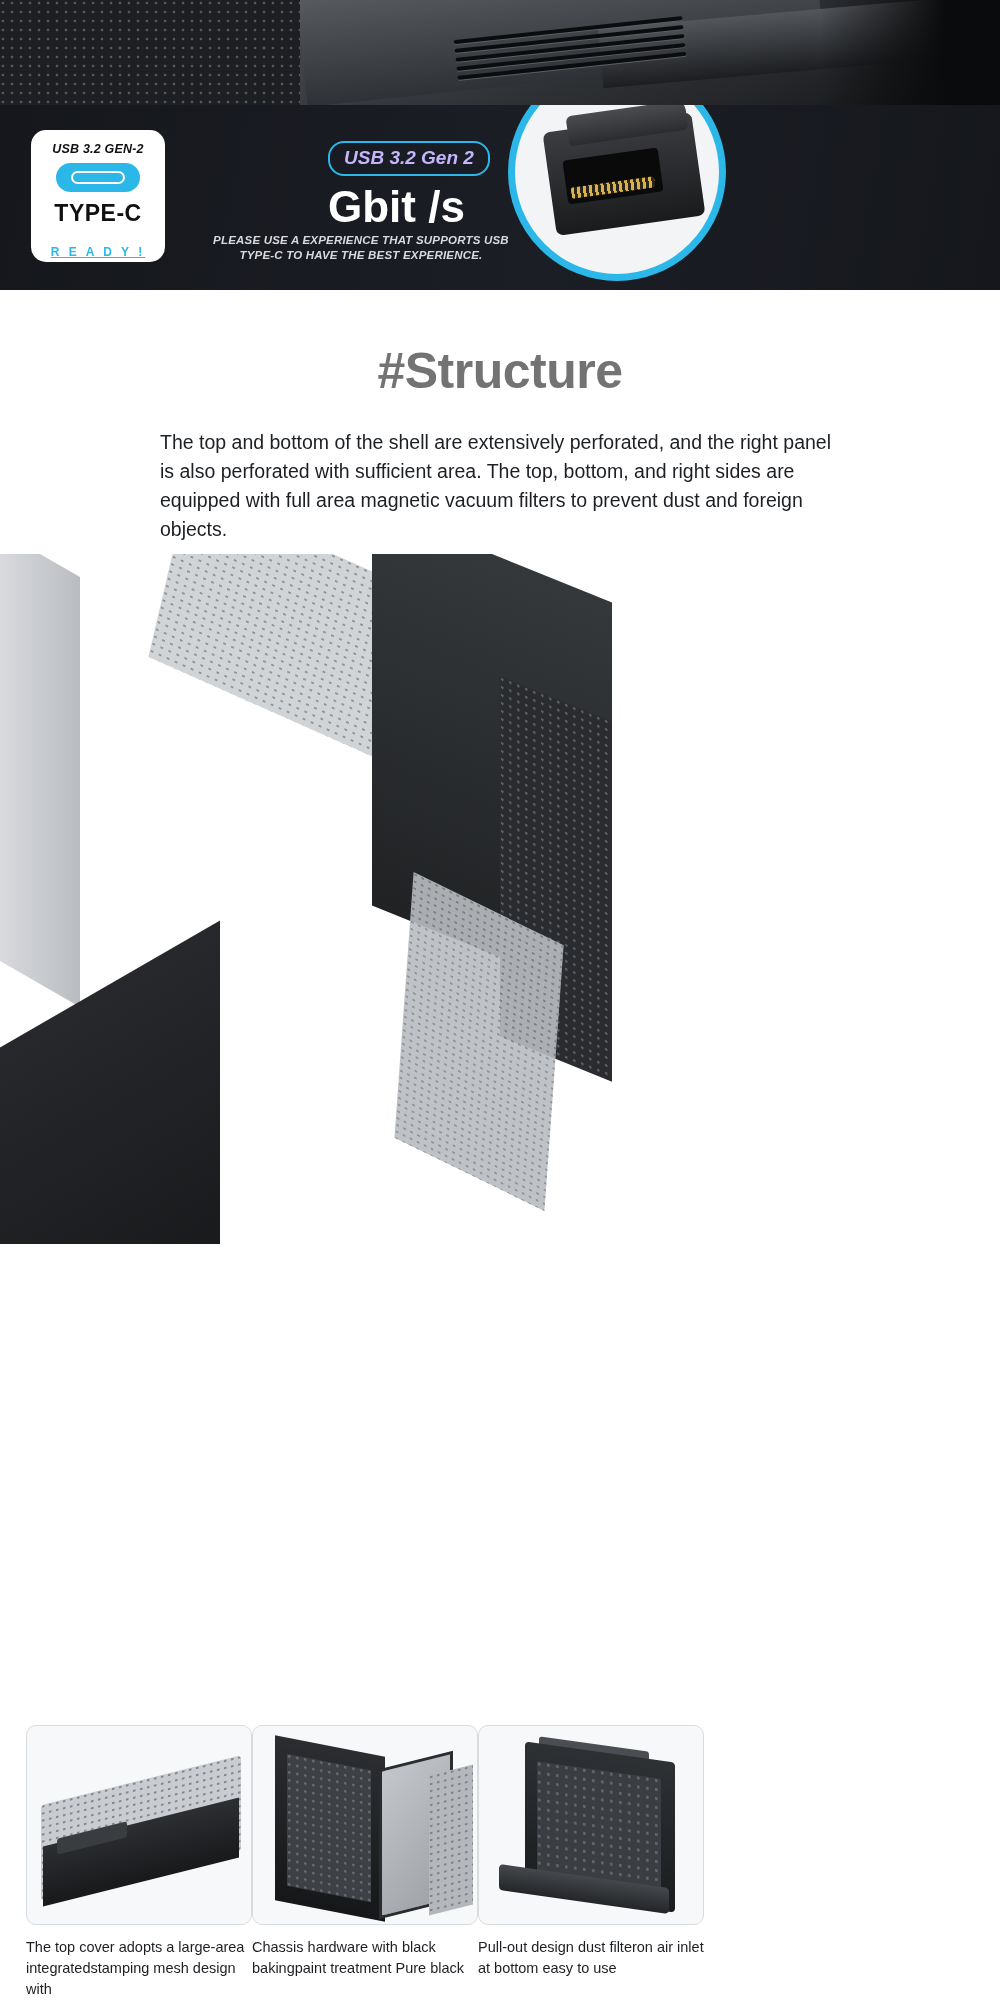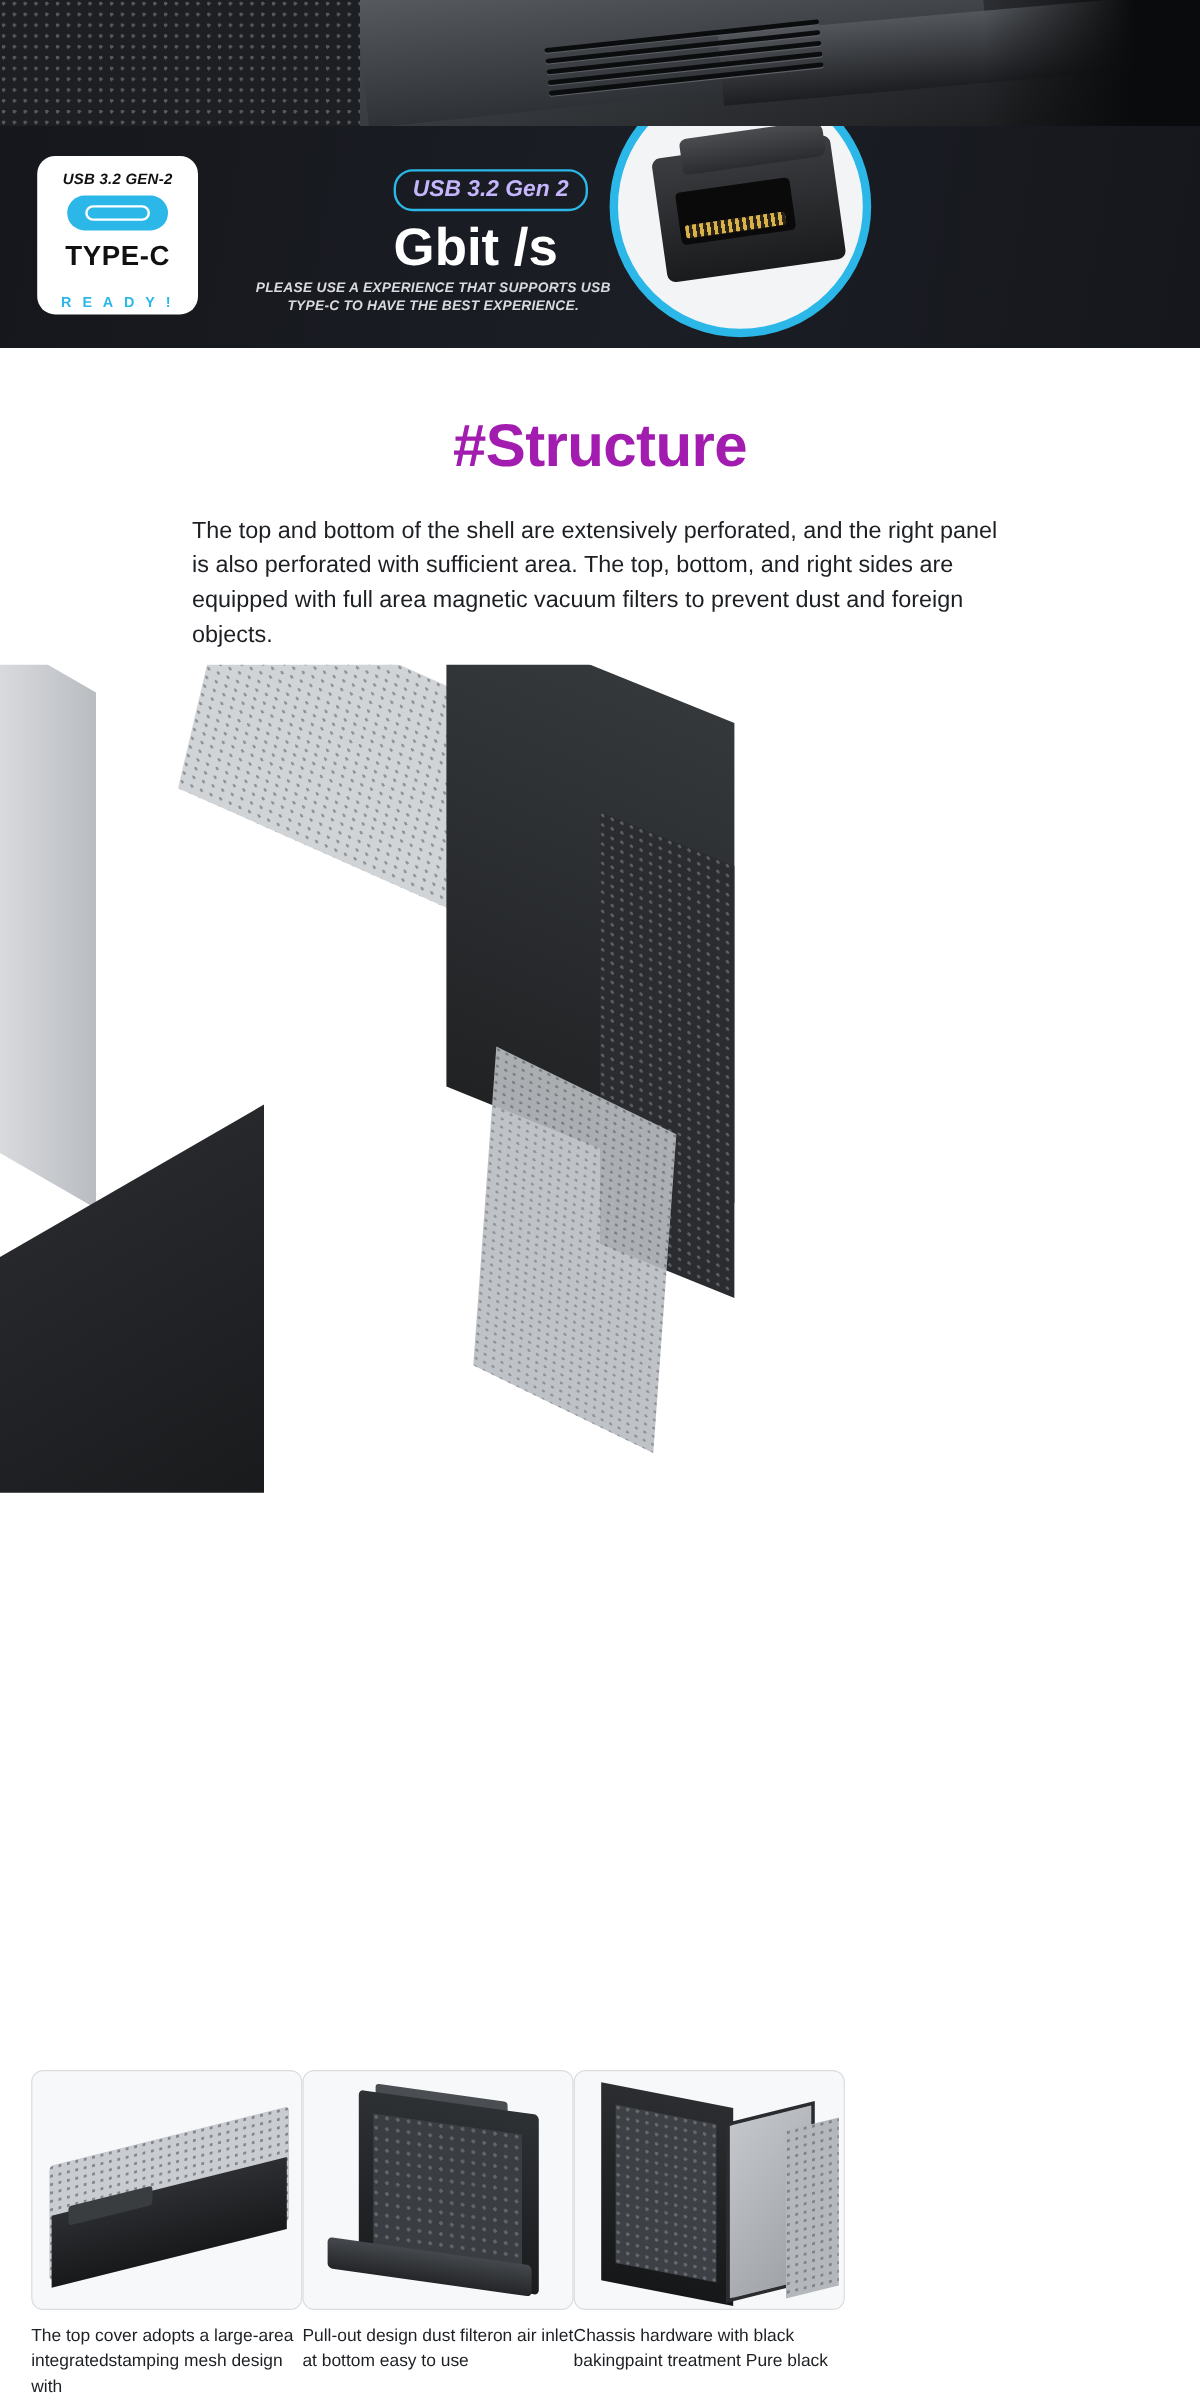--- a/index.html
+++ b/index.html
@@ -87,21 +87,21 @@
     display:flex; align-items:center; justify-content:center;
   }
   .typec-port i {
     display:block; width: 54px; height: 13px;
     border: 2.5px solid #ffffff; border-radius: 7px; background: transparent;
   }
   .typec-name {
     margin-top: 8px; font-size: 23px; font-weight: bold; color: #111; letter-spacing: .5px;
   }
   .typec-ready {
-    margin-top: 18px; font-size: 12px; font-weight: bold; color: #2bb8e8; letter-spacing: 3px;
+    margin-top: 18px; font-size: 12px; font-weight: bold; color: #2bb8e8; letter-spacing: 3px; text-decoration: underline;
   }
 
   
   .ten {
     position: absolute; left: 196px; top: 22px;
     font-size: 108px; line-height: 108px; font-weight: bold; font-style: italic;
     color: #ffffff; letter-spacing: -4px;
   }
   .gbit {
     position: absolute; left: 328px; top: 80px;
@@ -150,21 +150,21 @@
     background: repeating-linear-gradient(90deg,#d9b24a 0 3px, #2a2418 3px 6px);
     transform: rotate(-8deg); border-radius: 2px;
   }
 
   
   .section-title {
     margin-top: 52px;
     text-align: center;
     font-size: 50px;
     font-weight: bold;
-    color: #a21caf;
+    color: #737373;
     letter-spacing: -.5px;
   }
   .section-desc {
     margin: 28px auto 0 auto;
     width: 680px;
     font-size: 19.5px;
     line-height: 29px;
     color: #1c1f23;
   }
 
@@ -357,33 +357,33 @@
       <div class="card-img">
         <div class="c1-a"></div>
         <div class="c1-b"></div>
         <div class="c1-c"></div>
       </div>
       <div class="card-cap">The top cover adopts a large-area integratedstamping mesh design with</div>
     </div>
 
     <div class="card">
       <div class="card-img">
+        <div class="c3-a"></div>
+        <div class="c3-b"></div>
+        <div class="c3-c"></div>
+        <div class="c3-d"></div>
+      </div>
+      <div class="card-cap">Chassis hardware with black bakingpaint treatment Pure black</div>
+    </div>
+
+    <div class="card">
+      <div class="card-img">
         <div class="c2-d"></div>
         <div class="c2-a"></div>
         <div class="c2-b"></div>
         <div class="c2-c"></div>
       </div>
       <div class="card-cap">Pull-out design dust filteron air inlet at bottom easy to use</div>
     </div>
 
-    <div class="card">
-      <div class="card-img">
-        <div class="c3-a"></div>
-        <div class="c3-b"></div>
-        <div class="c3-c"></div>
-        <div class="c3-d"></div>
-      </div>
-      <div class="card-cap">Chassis hardware with black bakingpaint treatment Pure black</div>
-    </div>
-
   </div>
 
 </div>
 
 </body></html>

